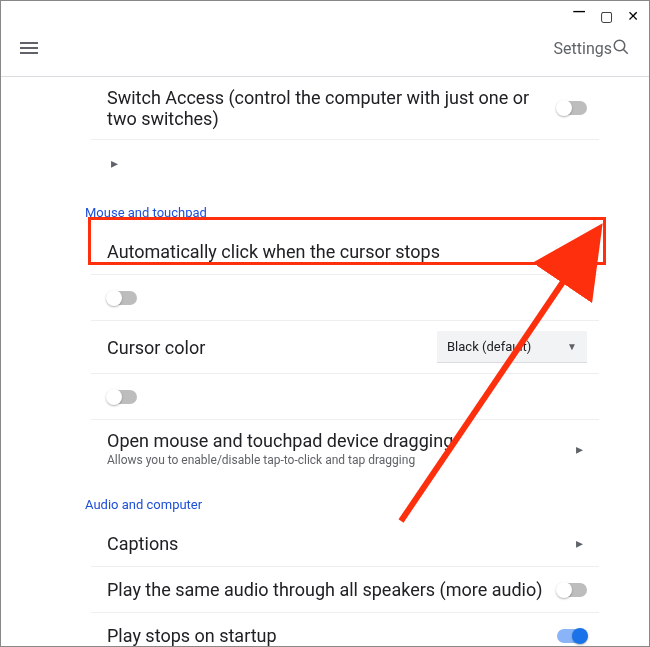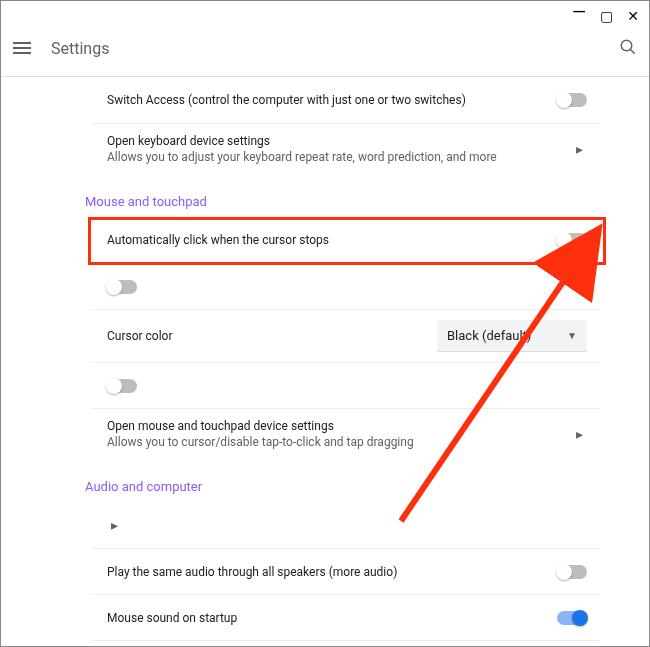--- a/index.html
+++ b/index.html
@@ -21,49 +21,50 @@
     display: flex;
     gap: 14px;
     align-items: center;
     color: #000;
   }
   .window-controls span { font-size: 14px; line-height: 1; cursor: pointer; }
   .window-controls .minimize { font-size: 18px; position:relative; top:-4px;}
   .header {
     display: flex;
     align-items: center;
-    padding: 0 12px;
+    padding: 0 19px;
     height: 56px;
     border-bottom: 1px solid #dadce0;
     margin-top: 20px;
+    text-align: right;
   }
   .menu-icon { width: 20px; height: 20px; color: #5f6368; cursor: pointer; margin-right: 18px;}
   .menu-icon div { width: 18px; height: 2px; background: #5f6368; margin: 3px 0; }
   .title { font-size: 16px; color: #5f6368; flex: 1; }
   .search-icon { color: #5f6368; cursor: pointer; }
   .content {
     padding: 0 50px 0 90px;
   }
   .section-header {
     font-size: 13px;
-    color: #8b5cf6;
+    color: #1d4ed8;
     padding: 20px 0 8px 0;
     margin-left: -6px;
   }
   .row {
     display: flex;
     align-items: center;
     min-height: 46px;
     padding: 10px 12px 10px 16px;
     border-top: 1px solid #eee;
     position: relative;
   }
   .row.first { border-top: none; }
   .row-text { flex: 1; }
-  .row-title { font-size: 12px; color: #202124; }
+  .row-title { font-size: 18px; color: #202124; }
   .row-sub { font-size: 12px; color: #5f6368; margin-top: 2px; }
   .toggle {
     width: 30px; height: 14px; border-radius: 8px; background: #bdbdbd; position: relative; cursor: pointer;
   }
   .toggle::after {
     content: ""; position: absolute; width: 16px; height: 16px; border-radius: 50%;
     background: #fff; top: -1px; left: -1px; box-shadow: 0 1px 2px rgba(0,0,0,.3);
   }
   .toggle.on { background: #8ab4f8; }
   .toggle.on::after { left: 15px; background: #1a73e8; }
@@ -112,24 +113,20 @@
 <div class="content">
 
   <div class="row first">
     <div class="row-text">
       <div class="row-title">Switch Access (control the computer with just one or two switches)</div>
     </div>
     <div class="toggle"></div>
   </div>
 
   <div class="row">
-    <div class="row-text">
-      <div class="row-title">Open keyboard device settings</div>
-      <div class="row-sub">Allows you to adjust your keyboard repeat rate, word prediction, and more</div>
-    </div>
     <span class="arrow-right">▸</span>
   </div>
 
   <div class="section-header">Mouse and touchpad</div>
 
   <div class="row first">
     <div class="row-text">
       <div class="row-title">Automatically click when the cursor stops</div>
     </div>
     <div class="toggle"></div>
@@ -148,42 +145,45 @@
       <span class="caret">▼</span>
     </div>
   </div>
 
   <div class="row">
     <div class="toggle"></div>
   </div>
 
   <div class="row">
     <div class="row-text">
-      <div class="row-title">Open mouse and touchpad device settings</div>
-      <div class="row-sub">Allows you to cursor/disable tap-to-click and tap dragging</div>
+      <div class="row-title">Open mouse and touchpad device dragging</div>
+      <div class="row-sub">Allows you to enable/disable tap-to-click and tap dragging</div>
     </div>
     <span class="arrow-right">▸</span>
   </div>
 
   <div class="section-header">Audio and computer</div>
 
   <div class="row first">
+    <div class="row-text">
+      <div class="row-title">Captions</div>
+    </div>
     <span class="arrow-right">▸</span>
   </div>
 
   <div class="row">
     <div class="row-text">
       <div class="row-title">Play the same audio through all speakers (more audio)</div>
     </div>
     <div class="toggle"></div>
   </div>
 
   <div class="row">
     <div class="row-text">
-      <div class="row-title">Mouse sound on startup</div>
+      <div class="row-title">Play stops on startup</div>
     </div>
     <div class="toggle on"></div>
   </div>
 
   <div class="row">
     
     
   </div>
 
 </div>

